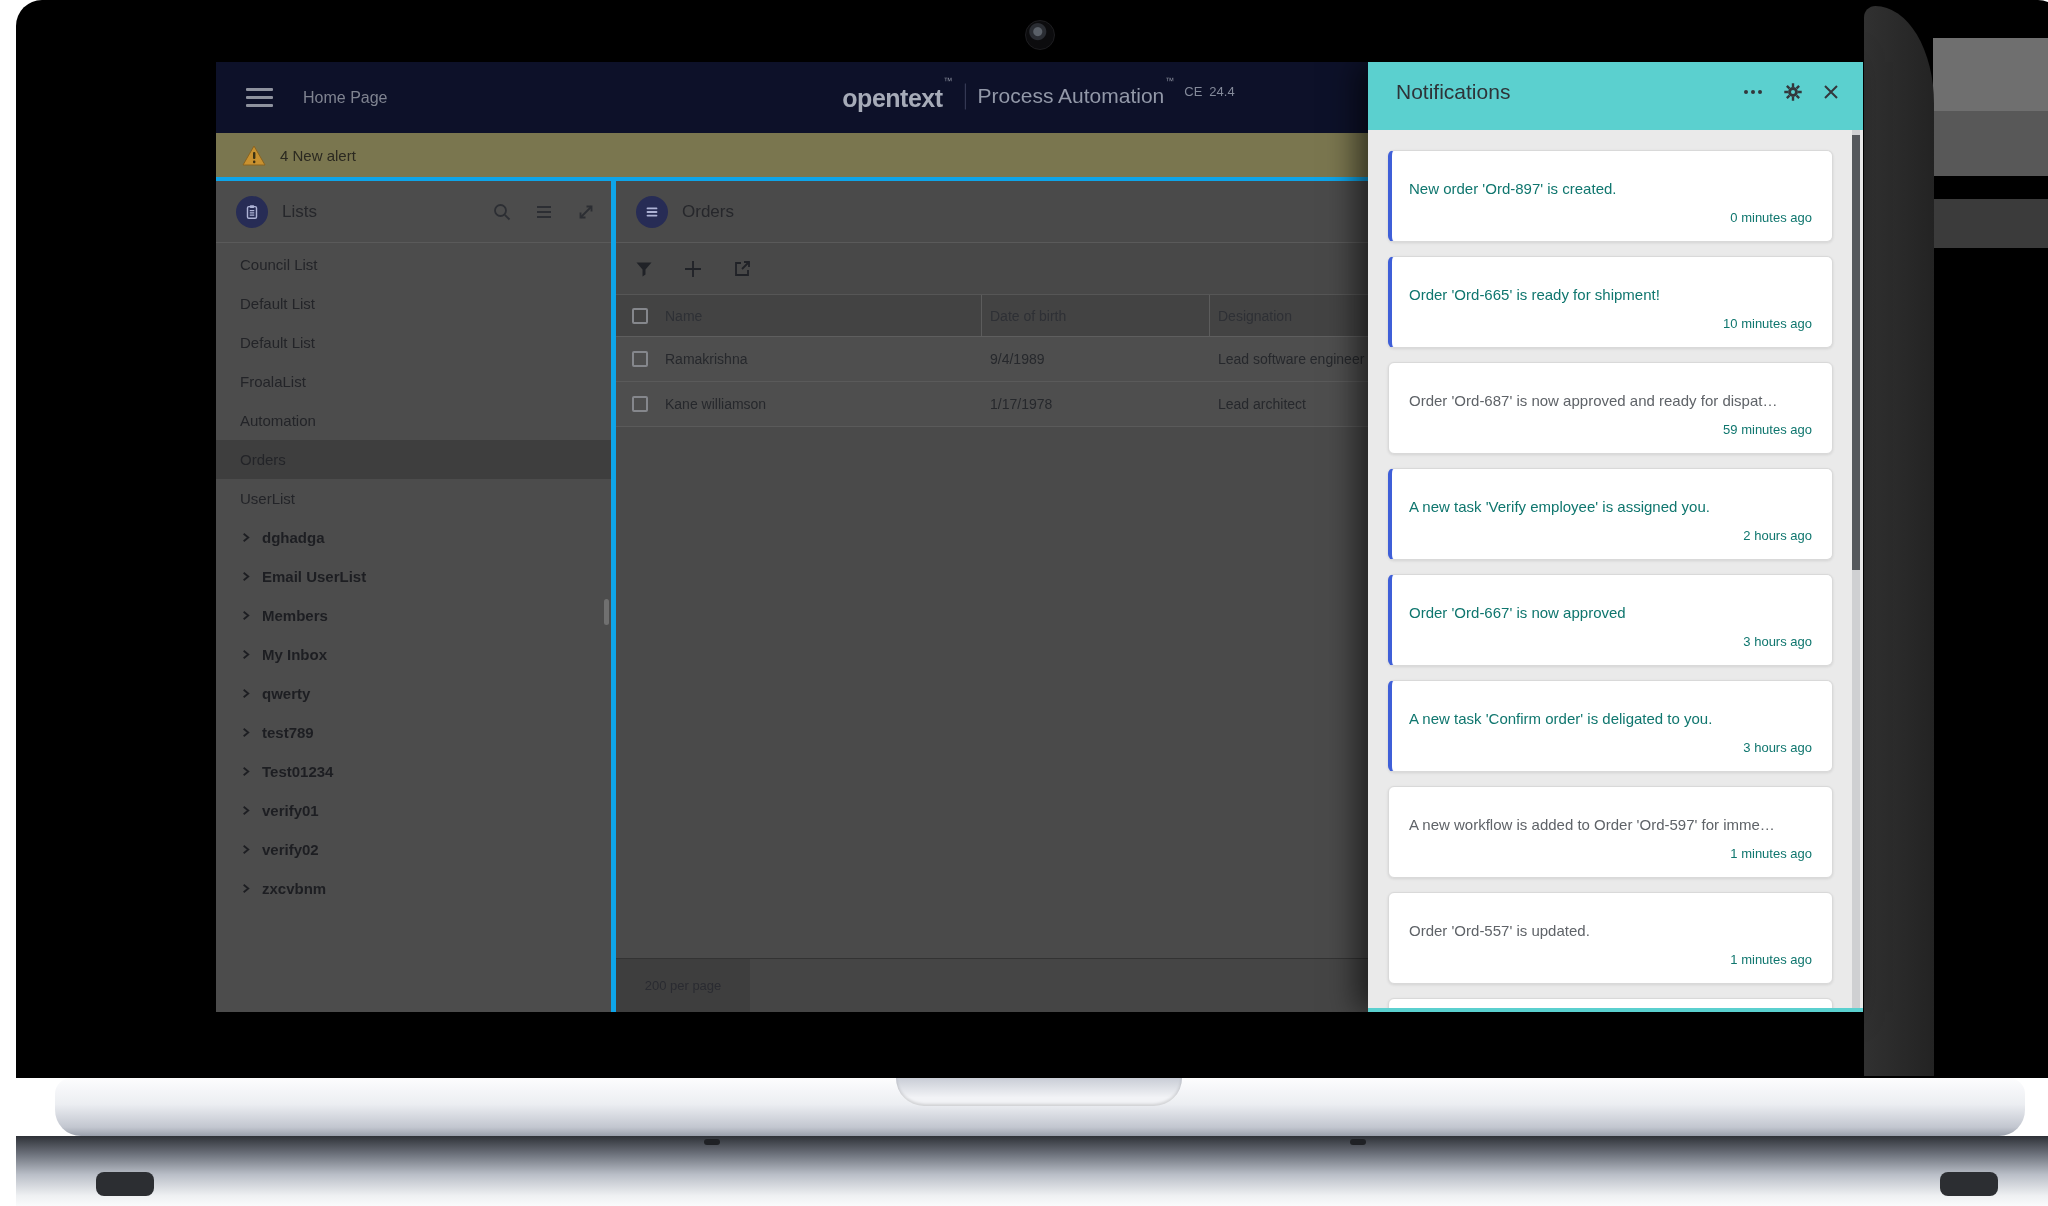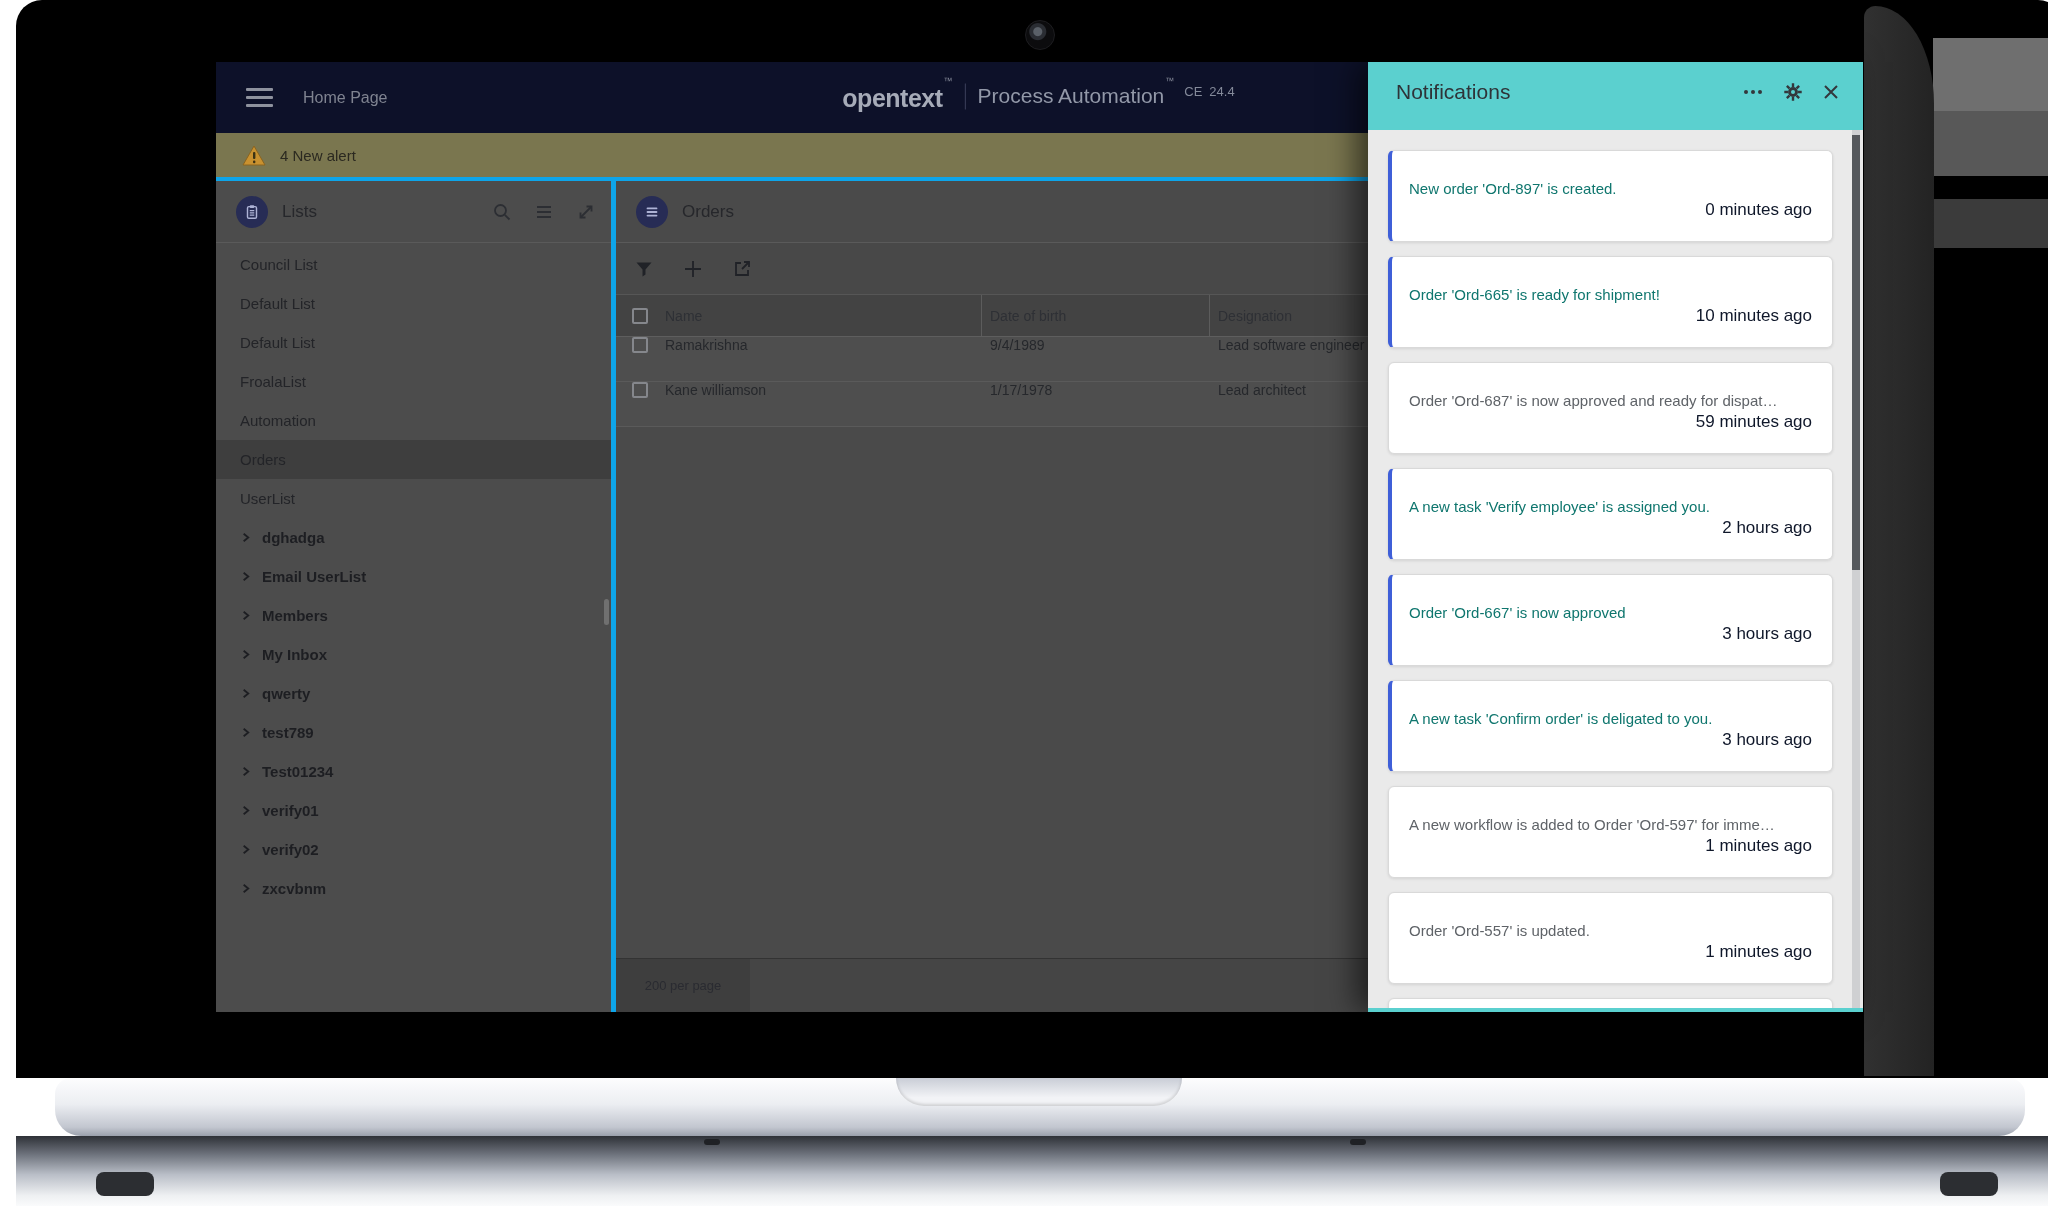--- a/index.html
+++ b/index.html
@@ -80,21 +80,21 @@
   .toolbar svg{cursor:pointer}
   .thead{height:42px;flex:0 0 auto;background:#434343;display:flex;align-items:stretch;
     font-size:14px;color:#2e3035;border-bottom:1px solid #5e5e5e}
   .hcell{display:flex;align-items:center;cursor:pointer}
   .col1{width:366px;border-right:1px solid #5c5c5c}
   .col2{width:228px;border-right:1px solid #5c5c5c;padding-left:8px}
   .col3{flex:1;padding-left:8px}
   .cb{width:16px;height:16px;border:2px solid #85878c;border-radius:2px;
     margin:0 17px 0 16px;background:transparent;flex:0 0 auto;cursor:pointer}
   .trow{height:45px;flex:0 0 auto;background:#4e4e4e;border-bottom:1px solid #5a5a5a;
-    display:flex;align-items:flex-start;font-size:14px;color:#26282c;cursor:pointer}
+    display:flex;align-items:center;font-size:14px;color:#26282c;cursor:pointer}
   .tcell{display:flex;align-items:center}
   .trow .col1,.trow .col2{border-right:none}
   .tfiller{flex:1;background:#4a4a4a}
   .pagination{height:54px;flex:0 0 auto;background:#454545;border-top:1px solid #333;display:flex}
   .pp-block{width:134px;background:#3e3e3e;display:flex;align-items:center;justify-content:center;
     font-size:13px;color:#2a2b31;cursor:pointer}
 
   
   .notif-panel{position:absolute;left:1352px;top:62px;width:495px;height:950px;
     background:#eaeaea;display:flex;flex-direction:column;
@@ -105,21 +105,21 @@
   .notif-icons{margin-left:auto;display:flex;gap:17px;align-items:center}
   .notif-icons svg{cursor:pointer}
   .notif-body{flex:1;position:relative;padding:20px 30px 0 20px;overflow:hidden}
   .cards{display:flex;flex-direction:column;gap:14px}
   .card{height:92px;flex:0 0 auto;background:#fff;border:1px solid #d9d9d9;border-radius:6px;
     padding:28px 20px 0 20px;display:flex;flex-direction:column;
     box-shadow:0 1px 3px rgba(0,0,0,.10);cursor:pointer}
   .card.unread{border-left:4px solid var(--unread-blue,#3f5fd8);padding-left:17px}
   .card-title{font-size:15px;color:#5f6368;line-height:19px;white-space:nowrap;overflow:hidden}
   .card.unread .card-title{font-weight:normal;color:#0f766e}
-  .card-time{font-size:17px;color:#0f172a;text-align:right;margin-top:2px}
+  .card-time{font-size:13px;color:#0f766e;text-align:right;margin-top:12px}
   .scroll-track{position:absolute;right:3px;top:0;bottom:0;width:8px;background:#cfd0d2}
   .scroll-thumb{position:absolute;right:0;top:5px;width:8px;height:435px;background:#55585c;cursor:grab}
 </style>
 </head>
 <body>
 
 <div id="stage">
 
   <div class="bezel"></div>
   <div class="band band1"></div>

